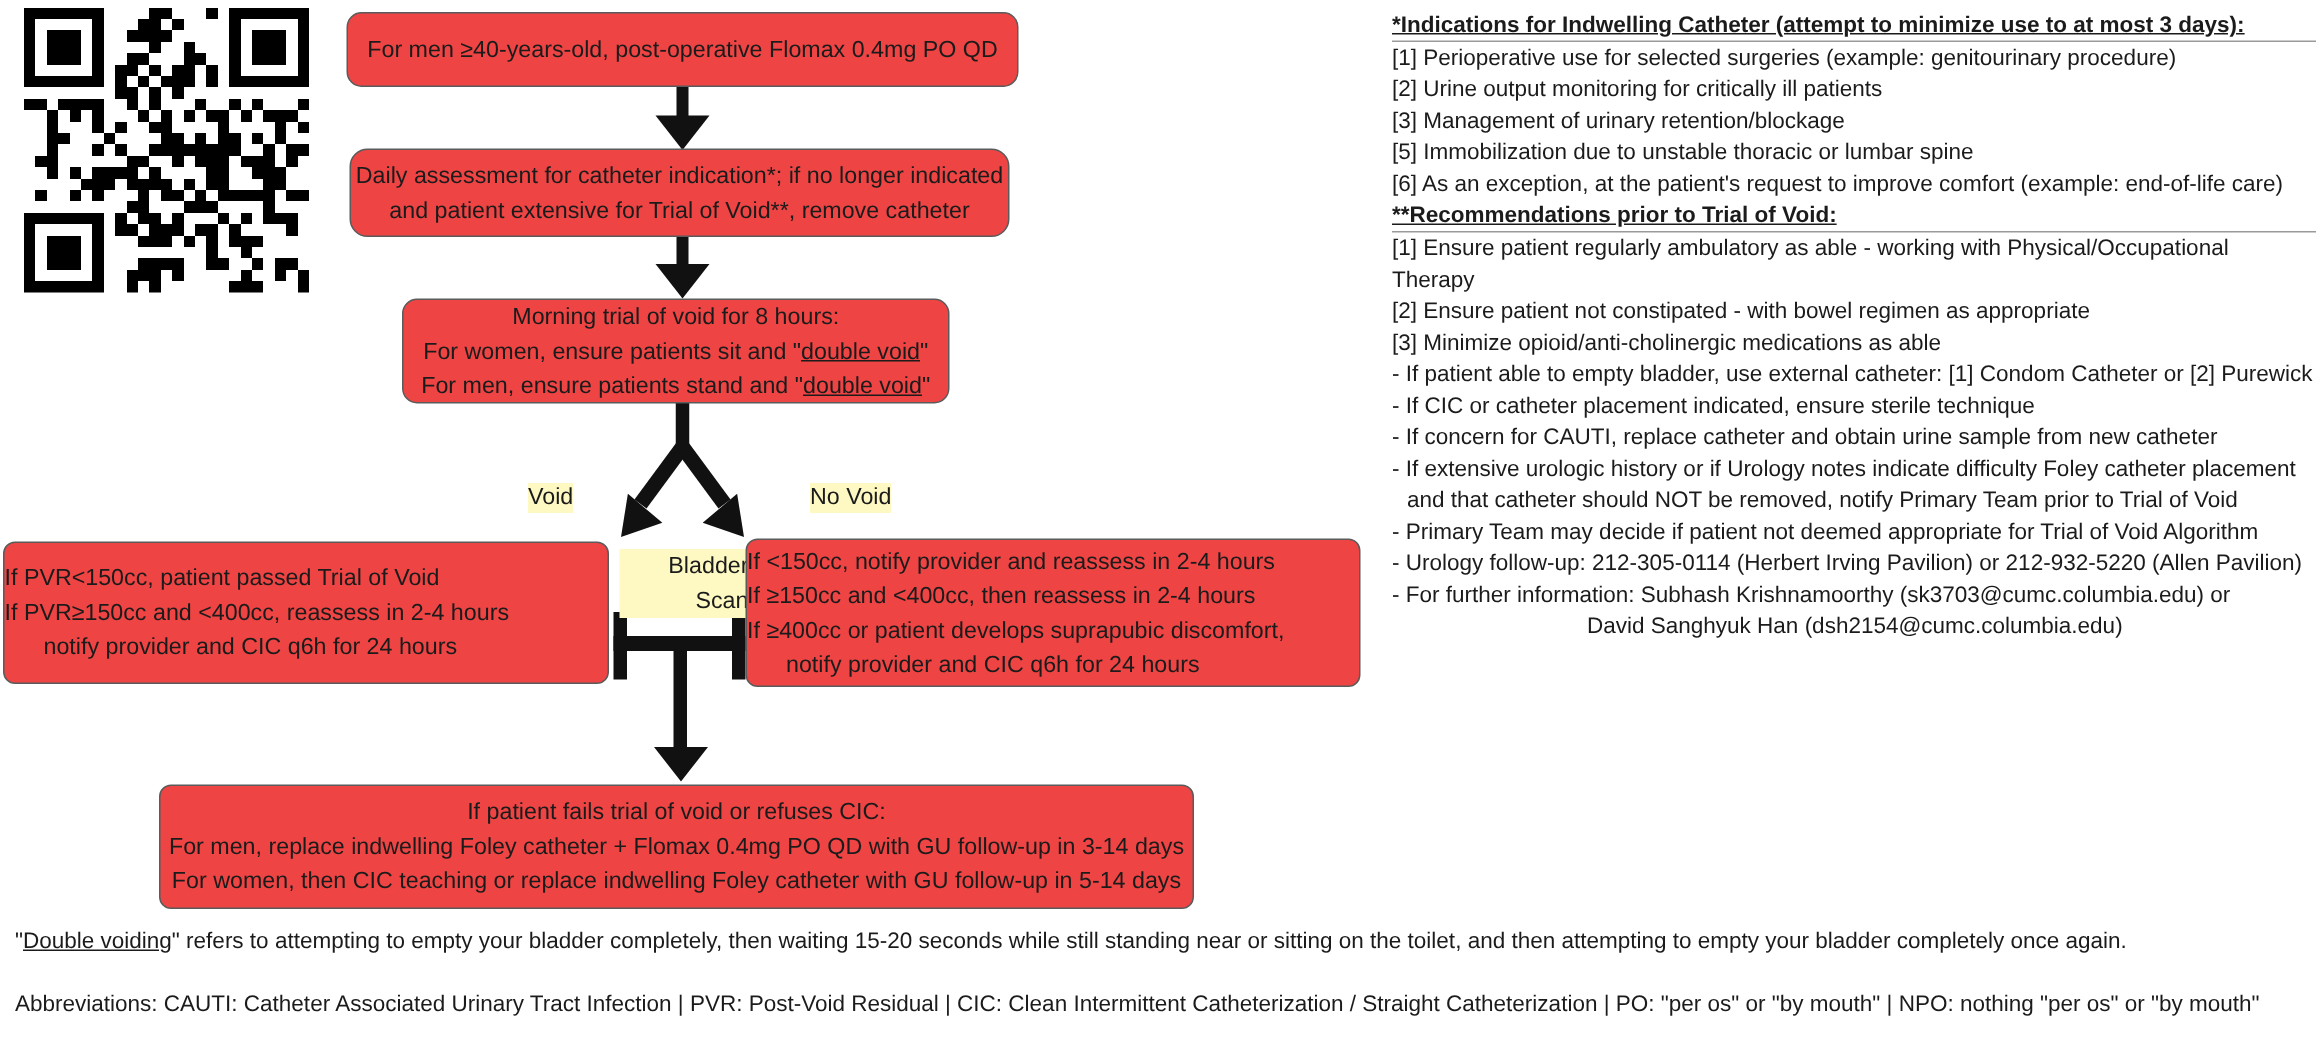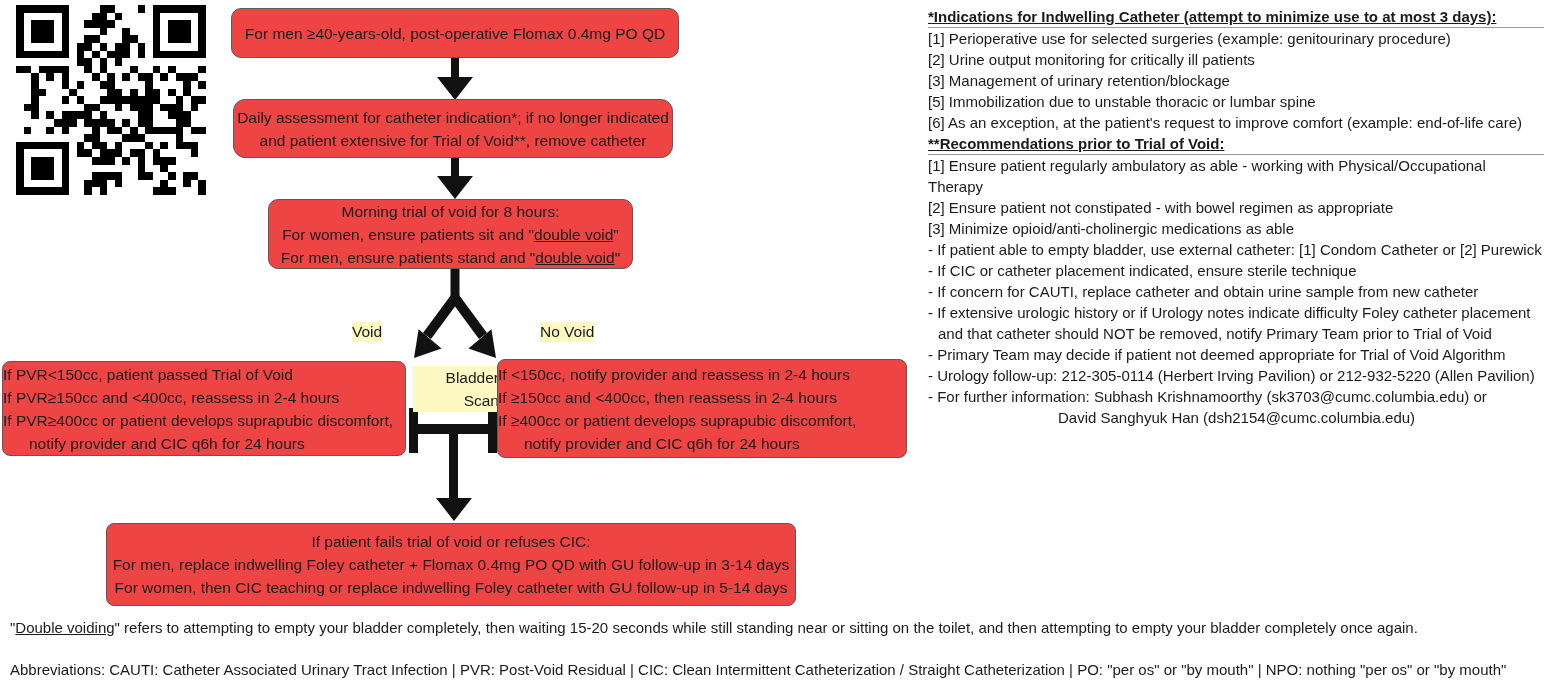--- a/index.html
+++ b/index.html
@@ -391,21 +391,20 @@
 <div id="noVoidLabel" class="fc-label">No Void</div>
 
 <div id="bladderScan" class="fc-label">
   <div>Bladder</div>
   <div>Scan</div>
 </div>
 
 <div id="voidBox" class="fc-box fc-left">
   <div>If PVR&lt;150cc, patient passed Trial of Void</div>
   <div>If PVR≥150cc and &lt;400cc, reassess in 2-4 hours</div>
-  <div>If PVR≥400cc or patient develops suprapubic discomfort,</div>
   <div class="indent">notify provider and CIC q6h for 24 hours</div>
 </div>
 
 <div id="noVoidBox" class="fc-box fc-left">
   <div>If &lt;150cc, notify provider and reassess in 2-4 hours</div>
   <div>If ≥150cc and &lt;400cc, then reassess in 2-4 hours</div>
   <div>If ≥400cc or patient develops suprapubic discomfort,</div>
   <div class="indent">notify provider and CIC q6h for 24 hours</div>
 </div>
 

